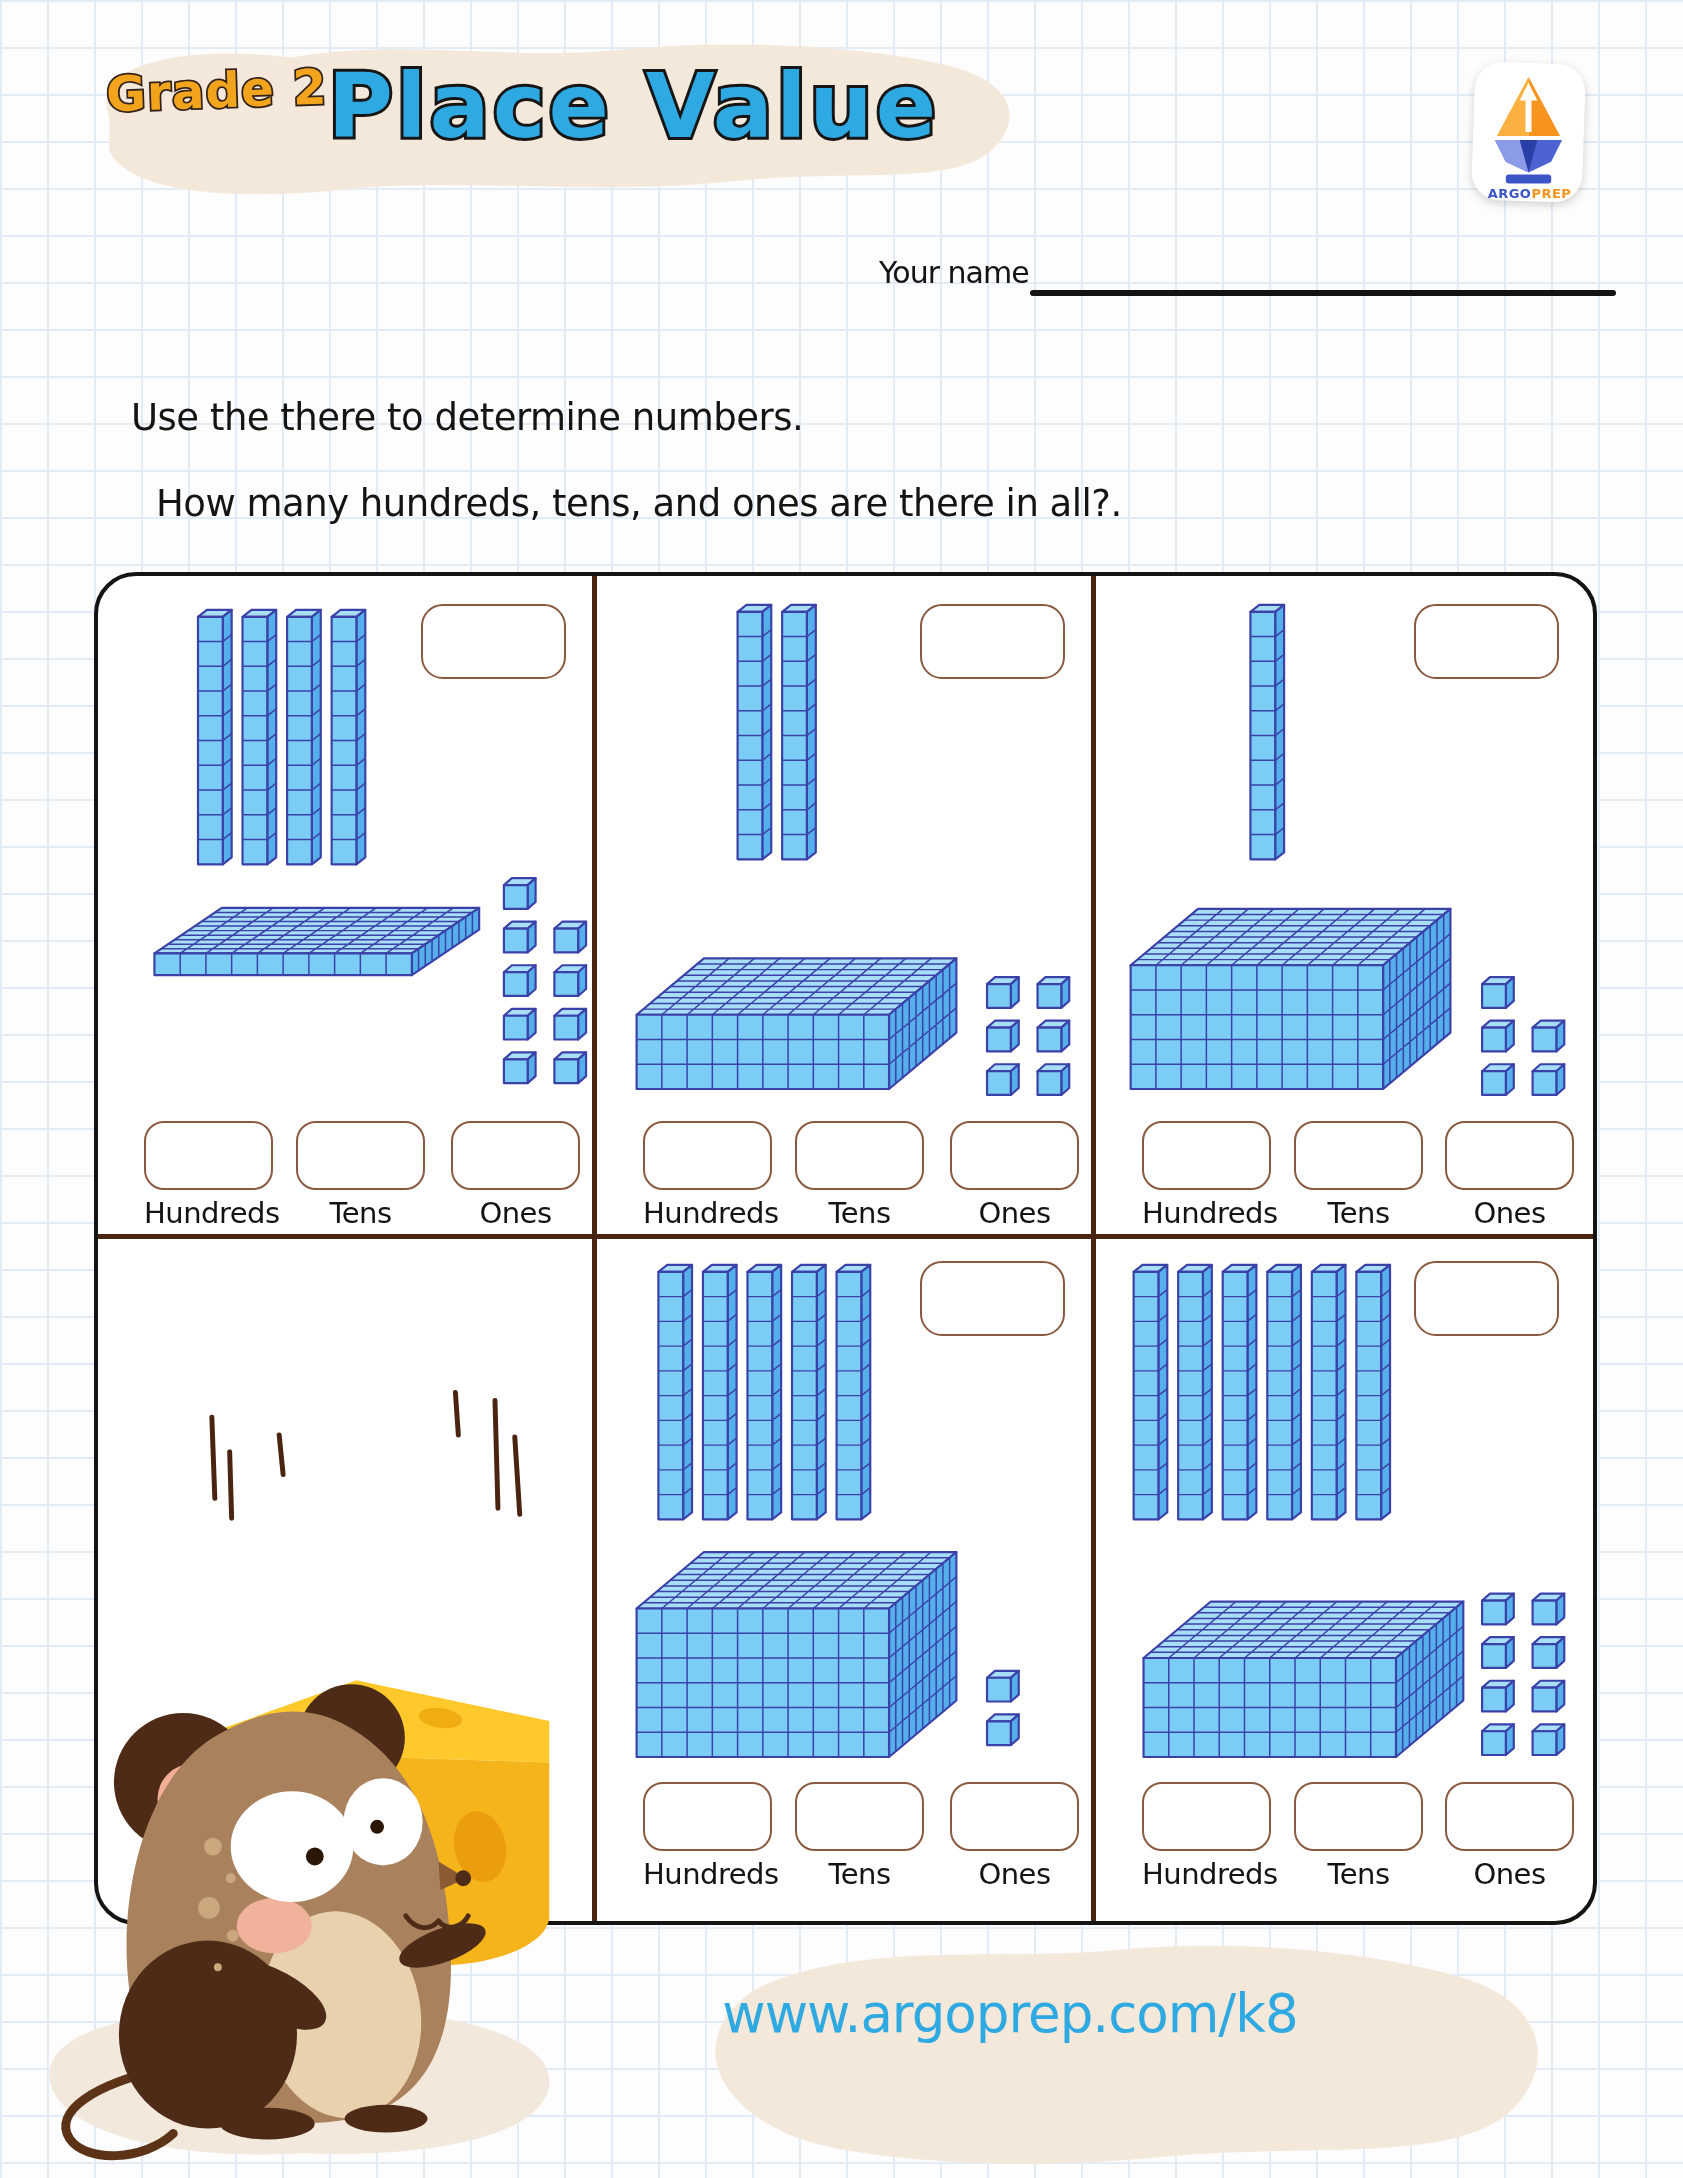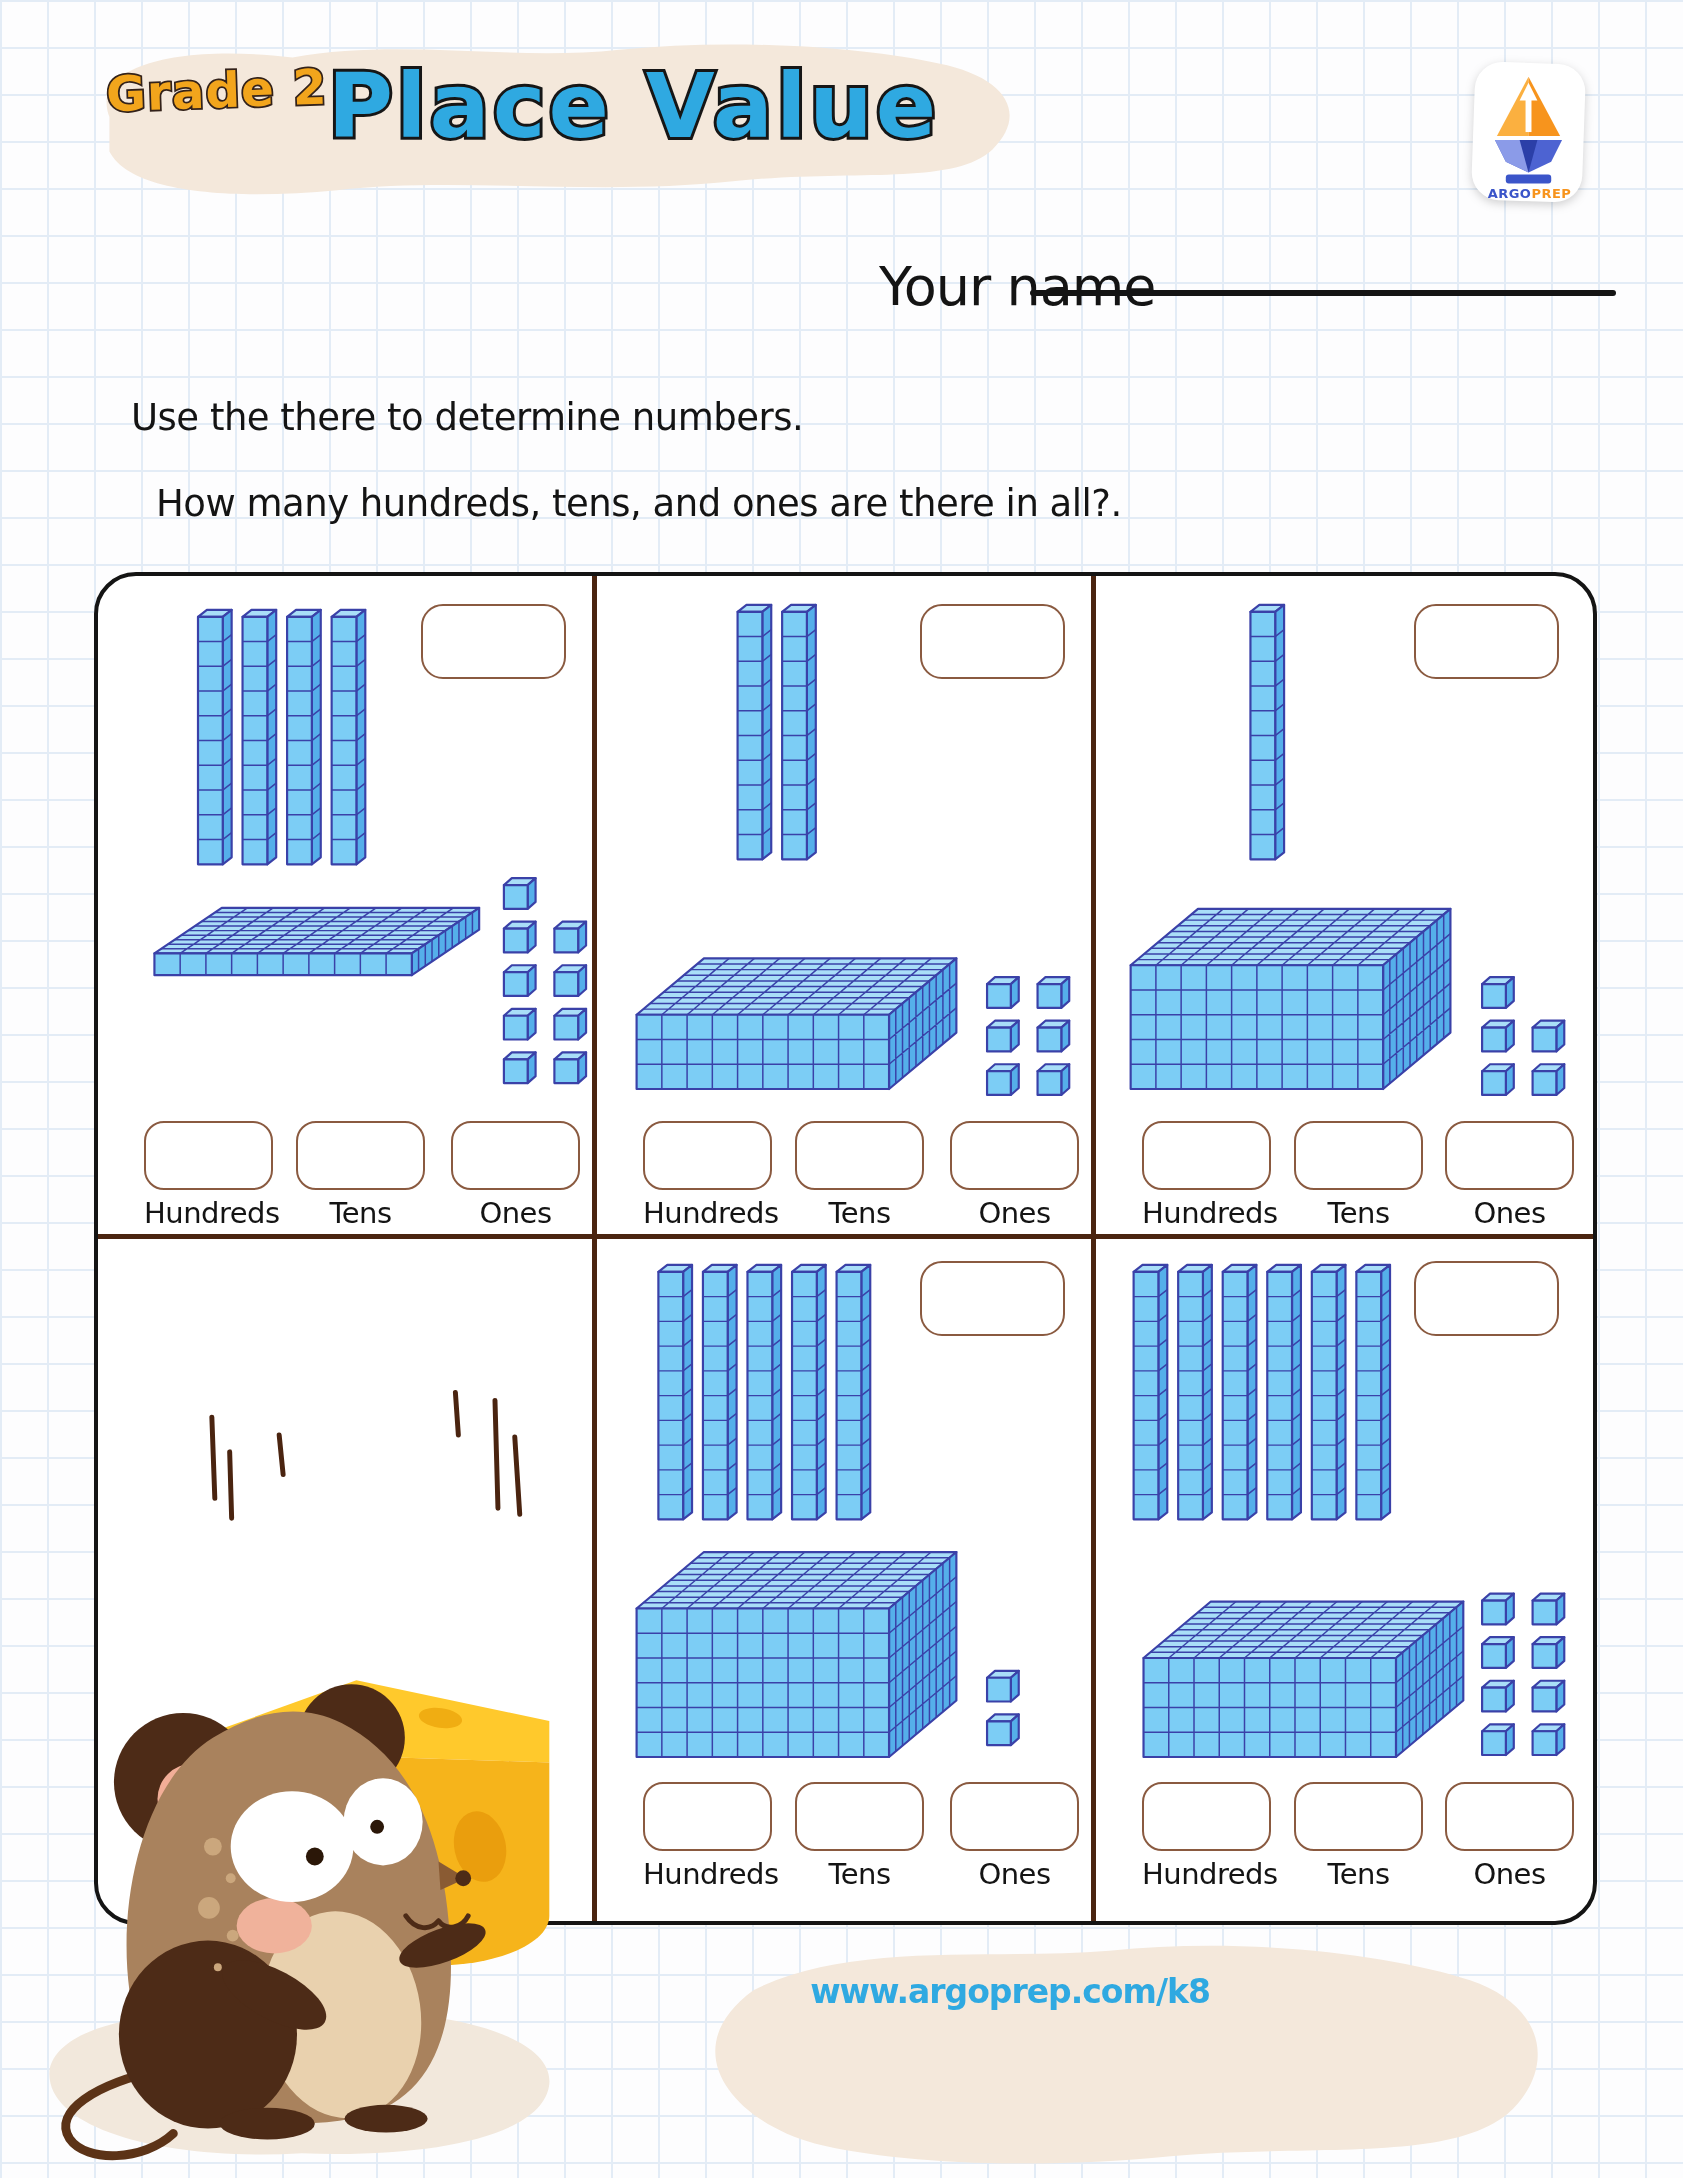--- a/index.html
+++ b/index.html
@@ -13,21 +13,21 @@
   }
   .abs{position:absolute;}
   svg{display:block;}
   
   .header-blob{left:40px;top:18px;width:990px;height:193px;z-index:1;}
   .grade-svg{left:89px;top:50px;width:257px;height:89px;z-index:2;}
   .title-svg{left:297px;top:30px;width:673px;height:144px;z-index:2;}
   .logo{left:1457px;top:57px;width:145px;height:156px;z-index:2;}
   .logo-text{position:absolute;left:0;right:0;bottom:12px;text-align:center;
     font-size:13px;font-weight:bold;letter-spacing:0.5px;}
-  .name-label{left:879px;top:255px;font-size:54px;color:#141414;z-index:2;letter-spacing:-1px;}
+  .name-label{left:879px;top:255px;font-size:30px;color:#141414;z-index:2;letter-spacing:-1px;}
   .name-line{left:1030px;top:290px;width:586px;height:6px;background:#141414;border-radius:3px;z-index:2;}
   
   .instr{left:131px;color:#141414;font-size:37px;letter-spacing:-0.5px;z-index:2;}
   .instr1{top:396px;} .instr2{top:482px;margin-left:25px;}
   
   .sheet{left:94px;top:572px;width:1495px;height:1345px;background:#ffffff;
     border:4px solid #141414;border-radius:42px;z-index:2;}
   .vline,.hline{position:absolute;background:#4A2410;}
   .vline{top:0;bottom:0;width:5px;}
   .hline{left:0;right:0;height:5px;top:658px;}
@@ -37,21 +37,21 @@
     border:2.5px solid #8A5A40;border-radius:22px;}
   .answers{position:absolute;left:0;right:0;}
   .answers.r1{top:545px;} .answers.r2{top:543px;}
   .slot{position:absolute;width:129px;text-align:center;margin-left:16px;}
   .abox{width:125px;height:65px;border:2.5px solid #8A5A40;border-radius:20px;background:#fff;margin:0 auto;}
   .albl{margin-top:6px;font-size:29px;color:#141414;letter-spacing:-0.5px;}
   
   .footer-blob{left:436px;top:1919px;width:1139px;height:259px;z-index:1;}
   .footer-text{left:515px;top:1968px;width:990px;text-align:center;z-index:2;}
   .footer-line1{font-size:38px;color:#1a1a1a;letter-spacing:-0.5px;}
-  .footer-link{margin-top:4px;font-size:33px;font-weight:bold;color:#2FA9E1;letter-spacing:-1px;}
+  .footer-link{margin-top:15px;font-size:53px;font-weight:normal;color:#2FA9E1;letter-spacing:-1px;}
   .mouse-svg{left:15px;top:1619px;width:564px;height:564px;z-index:6;}
 </style>
 </head>
 <body>
 
 <div class="page">
 
   <svg class="abs header-blob" viewBox="0 0 1000 195">
     <path d="M70,100 C50,48 140,26 255,40 C365,20 475,44 585,32 C705,20 835,30 908,46
              C978,60 998,98 962,133 C922,170 820,152 700,165 C560,180 420,160 300,174

